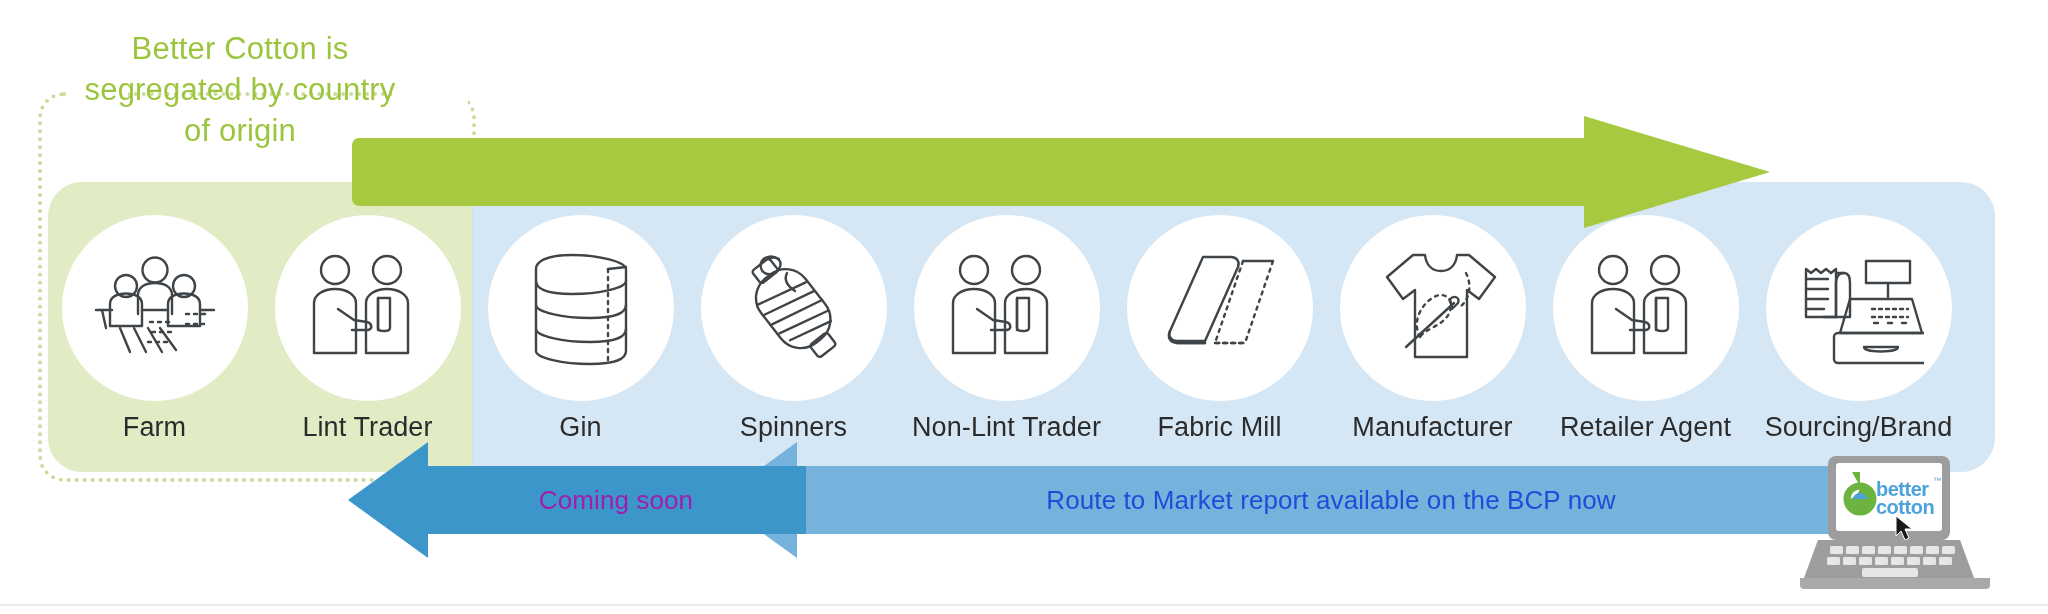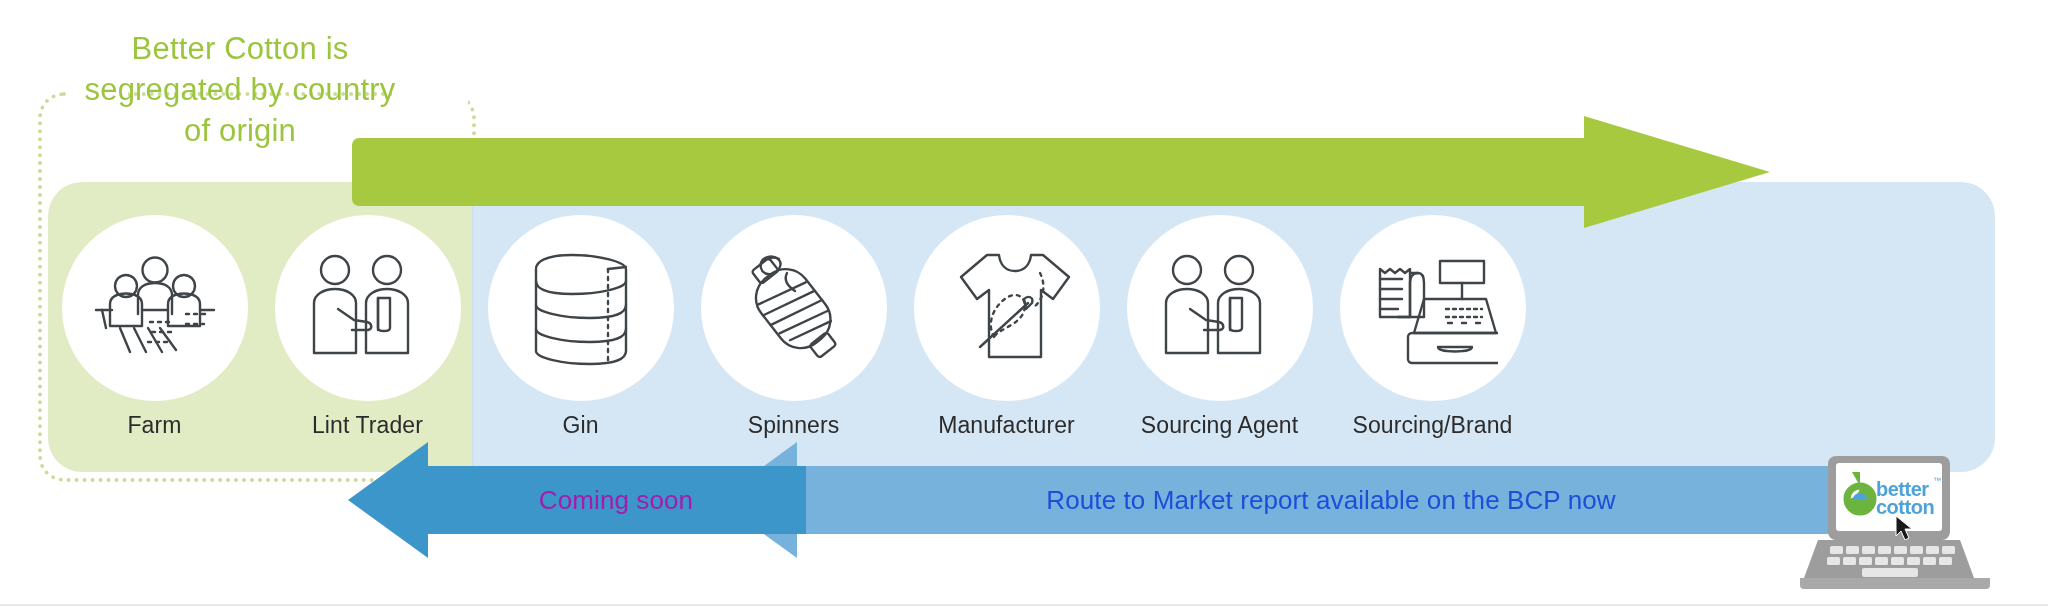--- a/index.html
+++ b/index.html
@@ -76,21 +76,21 @@
   }
   .stage .disc{
     margin-top:33px;
     width:186px;height:186px;border-radius:50%;
     background:#ffffff;
     display:flex;align-items:center;justify-content:center;
   }
   .stage .disc svg{display:block;}
   .stage .caption{
     margin-top:11px;
-    color:#2b2b2b;font-size:23px;letter-spacing:.1px;white-space:nowrap;
+    color:#2b2b2b;font-size:27px;letter-spacing:.1px;white-space:nowrap;
   }
 
   
   .blue-arrow-light{
     position:absolute;left:717px;top:466px;height:68px;width:1150px;z-index:4;
   }
   .blue-arrow-light .shaft{
     position:absolute;left:78px;top:0;height:68px;width:1072px;background:#77b2dd;
   }
   .blue-arrow-light .head{
@@ -212,48 +212,75 @@
             <rect x="52" y="102" width="22" height="16" rx="3"></rect>
             <path d="M36 38l52 12M35 50l54 12M34 62l56 12M36 74l52 12M40 86l44 10"></path>
           </g>
           <path d="M48 14c-10-6-20 0-18 9 2 8 14 8 18 1 5-9-4-14-10-10"></path>
           <path d="M56 28c-4 8 2 14 8 18"></path>
         </svg>
       </div>
       <div class="caption">Spinners</div>
     </div>
 
-
-
-    <div class="stage">
-      <div class="disc">
-        <svg width="130" height="118" viewBox="0 0 130 118" fill="none" stroke="#3f4448" stroke-width="2.4" stroke-linecap="round" stroke-linejoin="round">
-          <path d="M45 6h12c1 10 7 16 16 16s15-6 16-16h12l26 22-16 22-12-9v67H47V41l-12 9-16-22z"></path>
-          <path d="M98 24c6 12 4 26-6 34" stroke-dasharray="3 5"></path>
-          <path d="M52 88c-8-14 0-32 14-40 10-6 20 2 16 14-4 14-26 18-30 26" stroke-dasharray="3 5"></path>
-          <path d="M38 98l48-44"></path>
-          <path d="M82 50c4-4 10-2 8 4l-6 6z"></path>
-        </svg>
-      </div>
-      <div class="caption">Manufacturer</div>
-    </div>
-
     <div class="stage">
       <div class="disc">
         <svg width="120" height="110" viewBox="0 0 120 110" fill="none" stroke="#3f4448" stroke-width="2.4" stroke-linecap="round" stroke-linejoin="round">
           <circle cx="27" cy="17" r="14"></circle>
           <path d="M6 100V50c0-8 9-14 21-14s21 6 21 14v50z"></path>
           <circle cx="79" cy="17" r="14"></circle>
           <path d="M58 100V50c0-8 9-14 21-14s21 6 21 14v50z"></path>
           <path d="M30 56l16 11 13 2c5 1 6 7 1 8H44"></path>
           <path d="M70 45v32"></path>
           <path d="M70 45h12v30c0 4-12 4-12 0z"></path>
         </svg>
       </div>
-      <div class="caption">Sourcing Agent</div>
+      <div class="caption">Non-Lint Trader</div>
+    </div>
+
+    <div class="stage">
+      <div class="disc">
+        <svg width="126" height="118" viewBox="0 0 126 118" fill="none" stroke="#3f4448" stroke-width="2.4" stroke-linecap="round" stroke-linejoin="round">
+          <path d="M46 8h28c6 0 9 5 7 10L48 92H20c-6 0-9-5-7-10z"></path>
+          <path d="M13 82c-3 6 0 12 7 12h28"></path>
+          <path d="M20 94h28"></path>
+          <path d="M86 12h30" stroke-dasharray="0"></path>
+          <path d="M86 12L58 94h30l28-82" stroke-dasharray="3 5"></path>
+          <path d="M58 94h30" stroke-dasharray="3 5"></path>
+        </svg>
+      </div>
+      <div class="caption">Fabric Mill</div>
+    </div>
+
+    <div class="stage">
+      <div class="disc">
+        <svg width="130" height="118" viewBox="0 0 130 118" fill="none" stroke="#3f4448" stroke-width="2.4" stroke-linecap="round" stroke-linejoin="round">
+          <path d="M45 6h12c1 10 7 16 16 16s15-6 16-16h12l26 22-16 22-12-9v67H47V41l-12 9-16-22z"></path>
+          <path d="M98 24c6 12 4 26-6 34" stroke-dasharray="3 5"></path>
+          <path d="M52 88c-8-14 0-32 14-40 10-6 20 2 16 14-4 14-26 18-30 26" stroke-dasharray="3 5"></path>
+          <path d="M38 98l48-44"></path>
+          <path d="M82 50c4-4 10-2 8 4l-6 6z"></path>
+        </svg>
+      </div>
+      <div class="caption">Manufacturer</div>
+    </div>
+
+    <div class="stage">
+      <div class="disc">
+        <svg width="120" height="110" viewBox="0 0 120 110" fill="none" stroke="#3f4448" stroke-width="2.4" stroke-linecap="round" stroke-linejoin="round">
+          <circle cx="27" cy="17" r="14"></circle>
+          <path d="M6 100V50c0-8 9-14 21-14s21 6 21 14v50z"></path>
+          <circle cx="79" cy="17" r="14"></circle>
+          <path d="M58 100V50c0-8 9-14 21-14s21 6 21 14v50z"></path>
+          <path d="M30 56l16 11 13 2c5 1 6 7 1 8H44"></path>
+          <path d="M70 45v32"></path>
+          <path d="M70 45h12v30c0 4-12 4-12 0z"></path>
+        </svg>
+      </div>
+      <div class="caption">Retailer Agent</div>
     </div>
 
     <div class="stage">
       <div class="disc">
         <svg width="130" height="122" viewBox="0 0 130 122" fill="none" stroke="#3f4448" stroke-width="2.4" stroke-linecap="round" stroke-linejoin="round">
           <path d="M12 22l5 4 5-4 5 4 5-4 5 4 5-4v48H12z"></path>
           <path d="M12 32h22M12 42h22M12 52h22M12 62h18"></path>
           <path d="M42 26h8c4 0 6 4 6 10v34H30"></path>
           <path d="M50 26c-5 0-8 4-8 10v34"></path>
           <path d="M72 14h44v22H72z"></path>

